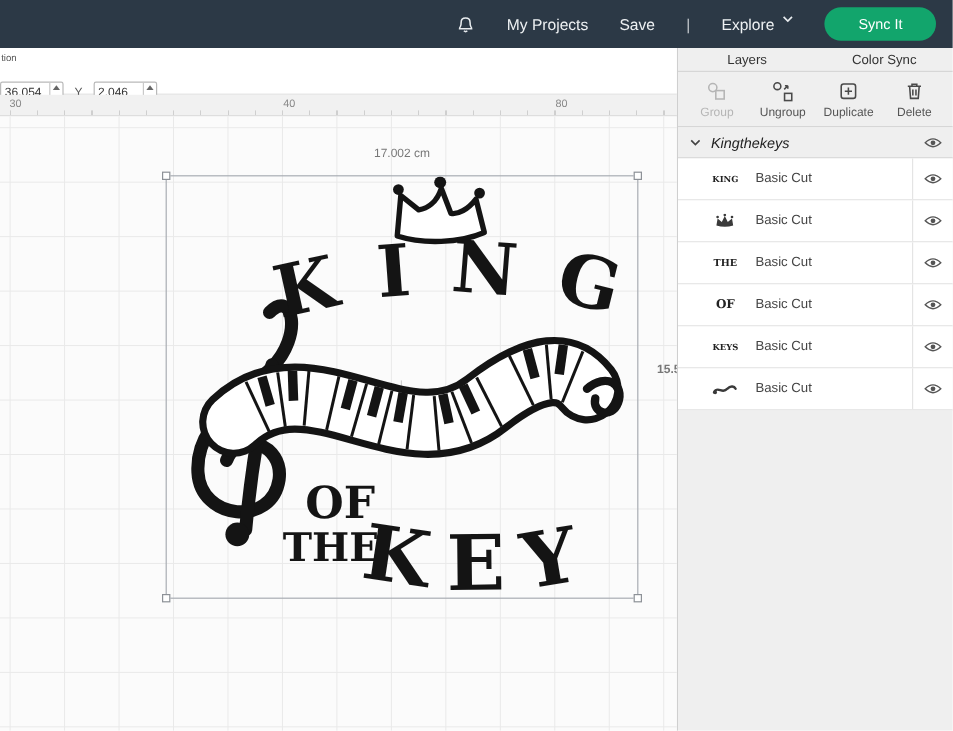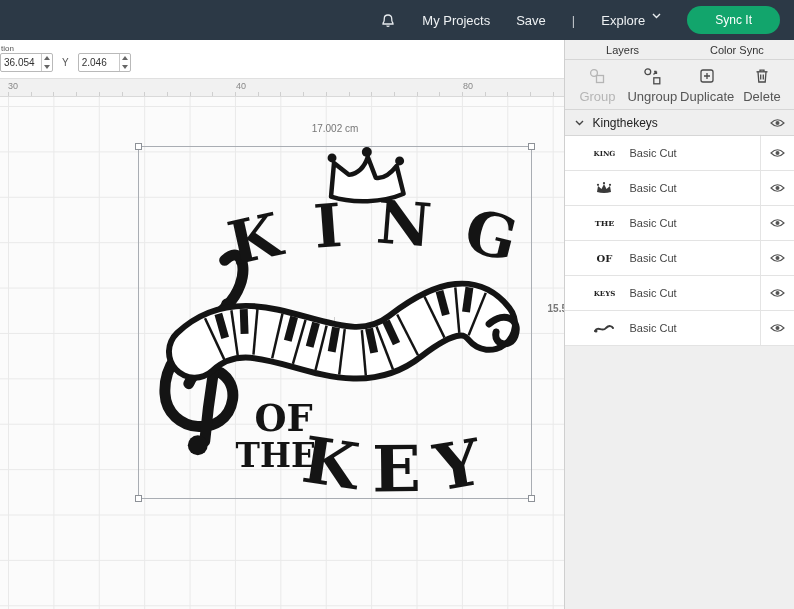--- a/index.html
+++ b/index.html
@@ -13,21 +13,21 @@
   .pipe { opacity: .75; font-size: 13px; }
   .make-it { background: #12a56c; color: #fff; border: none; border-radius: 15px;
              padding: 7px 28px; font-size: 12px; cursor: pointer; font-family: inherit; }
 
   .content { display: flex; height: 569px; justify-content: space-between; }
   .work { width: 583px; display: flex; flex-direction: column; background: #fff; }
 
   
   .edit-toolbar { height: 39px; border-bottom: 1px solid #e0e0e0; position: relative; background: #fff; }
   .pos-label { position: absolute; left: 1px; top: 4px; font-size: 8px; color: #555; }
-  .fields { position: absolute; left: 0; top: 13px; display: flex; align-items: center; gap: 9px; }
+  .fields { position: absolute; left: 0; top: 28px; display: flex; align-items: center; gap: 9px; }
   .field { display: flex; align-items: stretch; border: 1px solid #b9b9b9; border-radius: 2px;
            height: 19px; background: #fff; }
   .field input { width: 40px; border: none; font-size: 10px; padding: 0 3px; color: #333;
                  font-family: inherit; outline: none; background: transparent; }
   .stepper { display: flex; flex-direction: column; border-left: 1px solid #c9c9c9; width: 11px; }
   .step { flex: 1; position: relative; cursor: pointer; }
   .step-up::after, .step-dn::after { content: ""; position: absolute; left: 50%; top: 50%;
       transform: translate(-50%,-50%); border-left: 3px solid transparent; border-right: 3px solid transparent; }
   .step-up::after { border-bottom: 4px solid #666; }
   .step-dn::after { border-top: 4px solid #666; }
@@ -62,25 +62,25 @@
 
   
   .right-panel { width: 237px; background: #efefef; border-left: 1px solid #cfcfcf;
                  display: flex; flex-direction: column; }
   .tabs { display: flex; height: 20px; border-bottom: 1px solid #d6d6d6; }
   .tab { flex: 1; display: flex; align-items: center; justify-content: center;
          font-size: 11px; color: #333; cursor: pointer; }
   .panel-toolbar { display: flex; justify-content: space-between; padding: 7px 8px 5px;
                    border-bottom: 1px solid #d6d6d6; }
   .ptool { display: flex; flex-direction: column; align-items: center; gap: 4px;
-           color: #555; font-size: 13px; width: 48px; cursor: pointer; }
+           color: #555; font-size: 10px; width: 48px; cursor: pointer; }
   .ptool.disabled { color: #b5b5b5; cursor: default; }
   .group-header { display: flex; align-items: center; height: 26px; padding-left: 10px;
                   border-bottom: 1px solid #d6d6d6; color: #222; font-size: 12px; background: #efefef; }
-  .group-header .gname { margin-left: 8px; }
+  .group-header .gname { margin-left: 8px; font-style: italic; }
   .spacer { flex: 1; }
   .eye-cell { width: 34px; align-self: stretch; display: flex; align-items: center;
               justify-content: center; border-left: 1px solid #e4e4e4; cursor: pointer; }
   .group-header .eye-cell { border-left: none; }
   .layer-row { display: flex; align-items: center; height: 35px; background: #fff;
                border-bottom: 1px solid #e3e3e3; padding-left: 22px; cursor: pointer; }
   .thumb { width: 34px; height: 24px; display: flex; align-items: center; justify-content: center;
            font-family: "DejaVu Serif", serif; font-weight: bold; color: #222; }
   .t-king, .t-keys { font-size: 7px; } .t-the { font-size: 8px; } .t-of { font-size: 10px; }
   .layer-type { margin-left: 8px; color: #444; font-size: 11px; flex: 1; }

